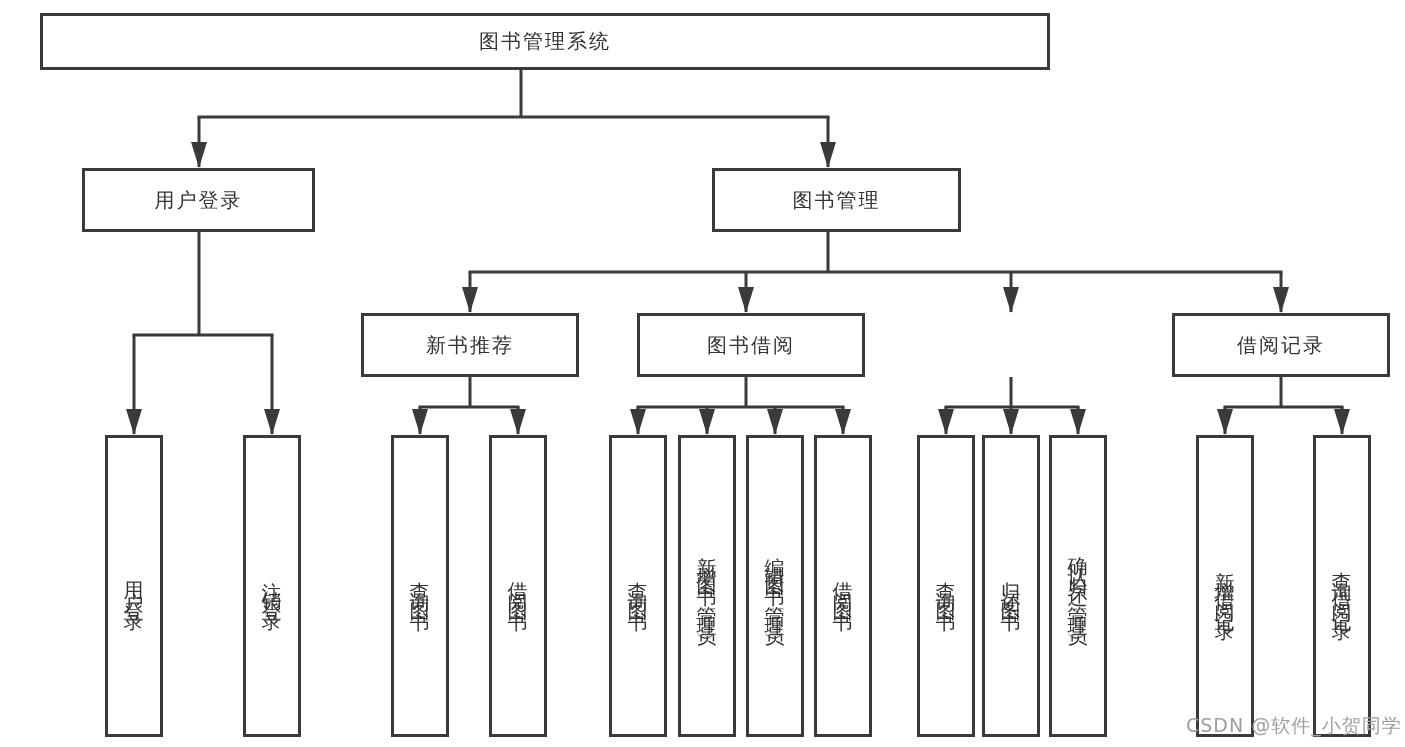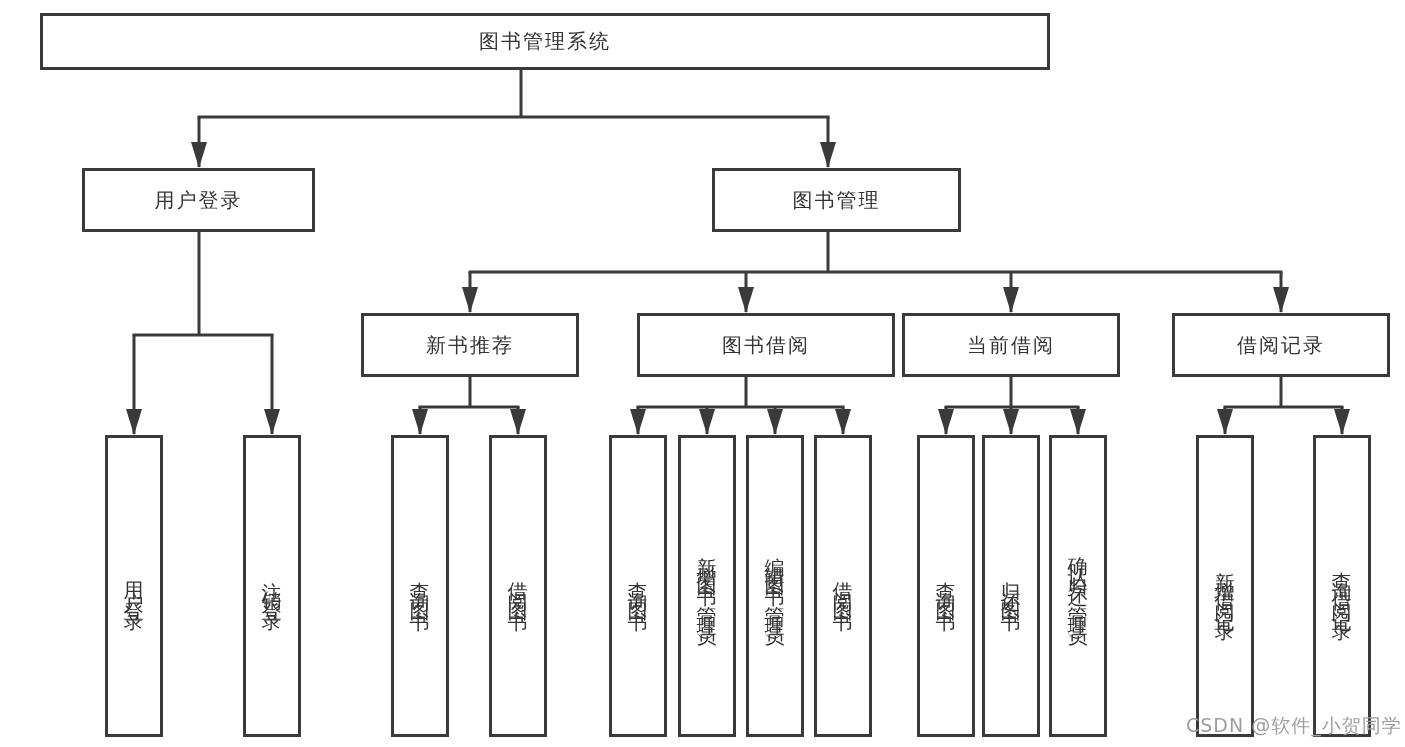--- a/index.html
+++ b/index.html
@@ -117,25 +117,22 @@
   <div class="box lvl2" style="left:82px; width:233px;">
     <span>用户登录</span>
   </div>
   <div class="box lvl2" style="left:712px; width:249px;">
     <span>图书管理</span>
   </div>
 
   <div class="box lvl3" style="left:361px; width:218px;">
     <span>新书推荐</span>
   </div>
-  <div class="box lvl3" style="left:637px; width:258px;">
+  <div class="box lvl3" style="left:637px; width:228px;">
     <span>图书借阅</span>
-  </div>
-  <div class="box lvl3" style="left:902px; width:218px;">
-    <span>当前借阅</span>
   </div>
   <div class="box lvl3" style="left:1172px; width:218px;">
     <span>借阅记录</span>
   </div>
 
   <div class="box leaf" style="left:105px;">
     <span>用户登录</span>
   </div>
   <div class="box leaf" style="left:243px;">
     <span>注销登录</span>

